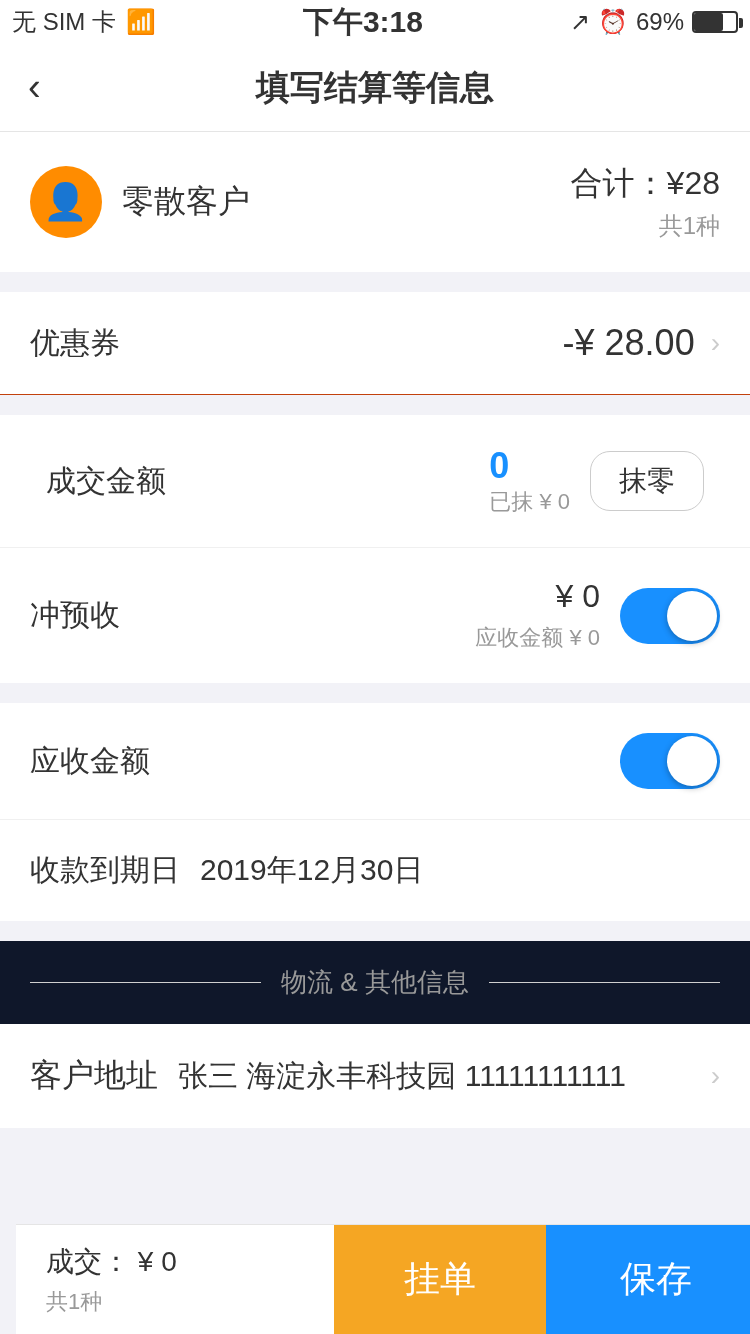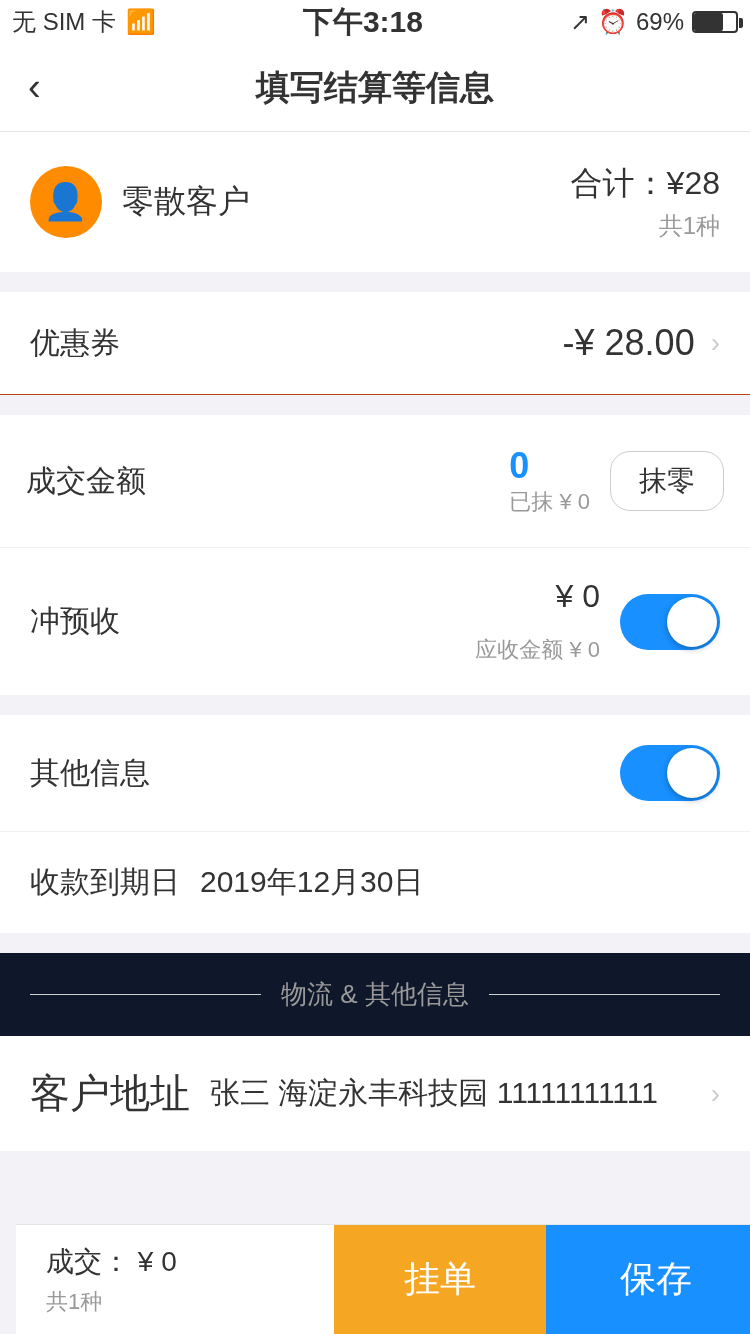--- a/index.html
+++ b/index.html
@@ -120,21 +120,21 @@
     .discount-amount { font-size: 36px; color: #333; font-weight: 500; }
     .discount-desc { font-size: 22px; color: #999; margin-top: 4px; }
     .chevron { font-size: 28px; color: #ccc; }
 
     
     .deal-section {
       background: #fff;
       margin-bottom: 20px;
     }
     .deal-row {
-      padding: 30px 26px;
+      padding: 30px 46px;
       display: flex;
       align-items: center;
       justify-content: space-between;
       border-bottom: 1px solid #f0f0f0;
     }
     .deal-label { font-size: 30px; color: #333; }
     .deal-right { display: flex; align-items: center; gap: 20px; }
     .deal-value { font-size: 36px; color: #1890ff; font-weight: 600; }
     .round-btn {
       border: 1px solid #ccc;
@@ -154,21 +154,21 @@
       align-items: center;
       justify-content: space-between;
     }
     .pre-right {
       display: flex;
       align-items: center;
       gap: 20px;
     }
     .pre-values { text-align: right; }
     .pre-amount { font-size: 32px; color: #333; font-weight: 500; }
-    .pre-receivable { font-size: 22px; color: #999; margin-top: 20px; }
+    .pre-receivable { font-size: 22px; color: #999; margin-top: 8px; }
 
     
     .toggle {
       width: 100px;
       height: 56px;
       background: #1890ff;
       border-radius: 28px;
       position: relative;
       cursor: pointer;
       flex-shrink: 0;
@@ -228,21 +228,21 @@
     .address-section {
       background: #fff;
       margin-bottom: 20px;
     }
     .address-row {
       padding: 30px 30px;
       display: flex;
       align-items: center;
       justify-content: space-between;
     }
-    .address-label { font-size: 40px; color: #333; flex-shrink: 0; }
+    .address-label { font-size: 32px; color: #333; flex-shrink: 0; }
     .address-value { font-size: 30px; color: #333; flex: 1; margin-left: 20px; }
 
     
     .bottom-bar {
       position: fixed;
       bottom: 0;
       left: 16px;
       width: 750px;
       height: 110px;
       background: #fff;
@@ -352,21 +352,21 @@
       </div>
       <div class="toggle">
         <div class="toggle-knob"></div>
       </div>
     </div>
   </div>
 </div>
 
 <div class="defer-section">
   <div class="defer-row">
-    <span class="row-label">其他信息</span>
+    <span class="row-label">应收金额</span>
     <div class="toggle">
       <div class="toggle-knob"></div>
     </div>
   </div>
   <div class="due-date-row">
     <span class="due-label">收款到期日</span>
     <span class="due-value">2019年12月30日</span>
   </div>
 </div>
 

